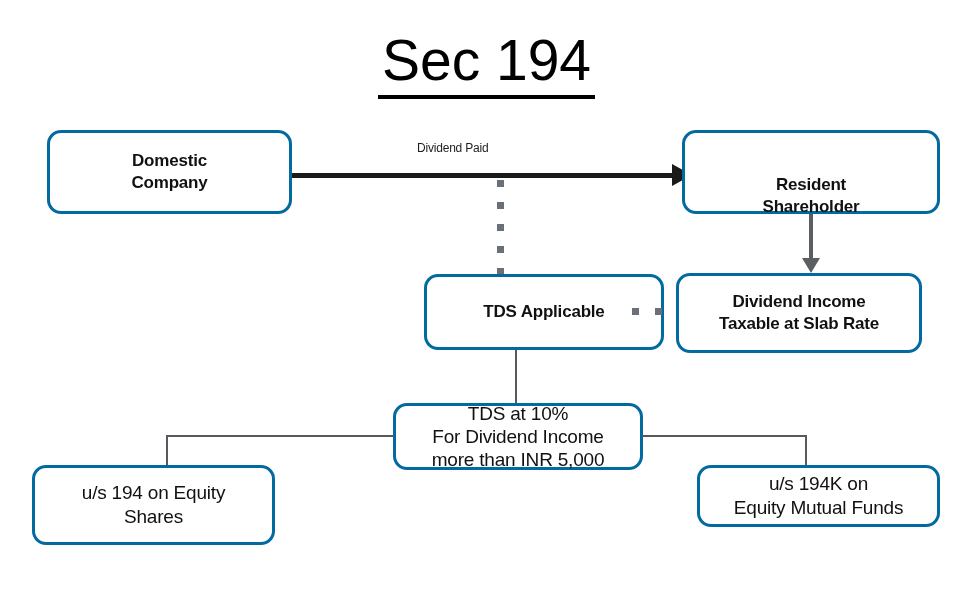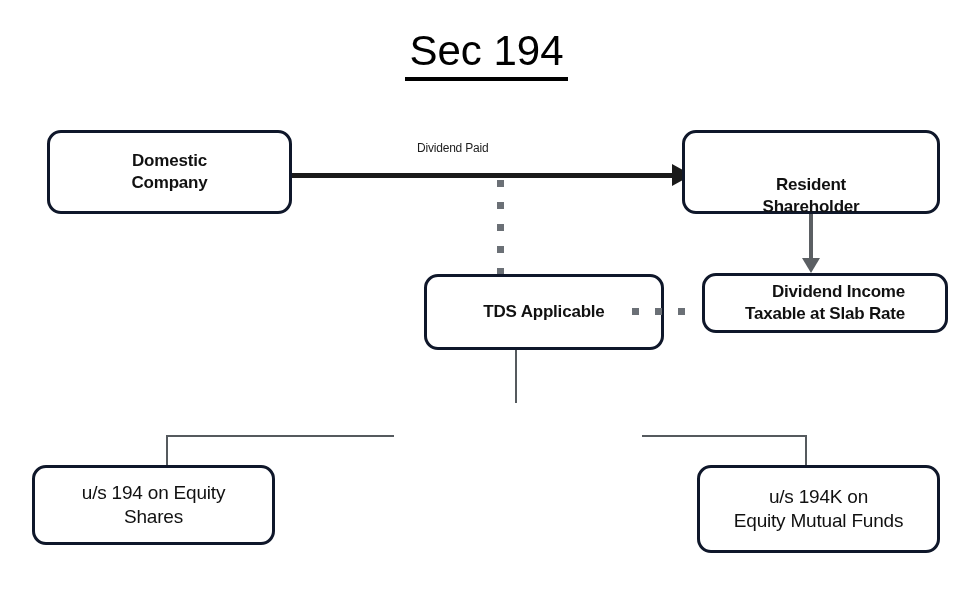--- a/index.html
+++ b/index.html
@@ -19,35 +19,35 @@
     overflow: hidden;
   }
 
   
   .title {
     position: absolute;
     left: 0;
     top: 27px;
     width: 973px;
     text-align: center;
-    font-size: 42px;
+    font-size: 57px;
     font-weight: 500;
     color: #000000;
     letter-spacing: 0px;
   }
   .title span {
     border-bottom: 4px solid #000000;
     padding: 0 4px 3px 4px;
   }
 
   
   .box {
     position: absolute;
     box-sizing: border-box;
-    border: 3px solid #0f172a;
+    border: 3px solid #0369a1;
     border-radius: 14px;
     background: #ffffff;
     display: flex;
     align-items: center;
     justify-content: center;
     text-align: center;
     color: #111111;
     line-height: 1.28;
   }
   .box.bold {
@@ -151,37 +151,42 @@
   <div class="arrow-head-down" style="left:802px; top:258px;"></div>
 
   <div class="box bold" style="left:388px; top:274px; width:240px; height:76px;margin-left:36px;">
     <div class="lines" style="white-space:pre-line;">TDS Applicable</div>
   </div>
 
   <div class="dot" style="left:632px; top:308px;"></div>
   <div class="dot" style="left:655px; top:308px;"></div>
   <div class="dot" style="left:678px; top:308px;"></div>
 
-  <div class="box bold" style="left:702px; top:273px; width:246px; height:60px;text-align:right;">
+  <div class="box bold" style="left:676px; top:273px; width:246px; height:80px;">
     <div class="lines" style="white-space:pre-line;">Dividend Income
 Taxable at Slab Rate</div>
   </div>
 
   <div class="vline" style="left:515px; top:350px; height:53px;"></div>
 
+  <div class="box regular" style="left:393px; top:403px; width:250px; height:67px;">
+    <div class="lines" style="white-space:pre-line; line-height:1.22;">TDS at 10%
+For Dividend Income
+more than INR 5,000</div>
+  </div>
 
   <div class="hline" style="left:166px; top:435px; width:228px;"></div>
   <div class="vline" style="left:166px; top:435px; height:32px;"></div>
 
   <div class="hline" style="left:642px; top:435px; width:165px;"></div>
   <div class="vline" style="left:805px; top:435px; height:32px;"></div>
 
   <div class="box regular" style="left:32px; top:465px; width:243px; height:80px;">
     <div class="lines" style="white-space:pre-line;">u/s 194 on Equity
 Shares</div>
   </div>
 
-  <div class="box regular" style="left:697px; top:465px; width:243px; height:88px;align-items:center;">
+  <div class="box regular" style="left:697px; top:465px; width:243px; height:62px;align-items:center;">
     <div class="lines" style="white-space:pre-line;">u/s 194K on
 Equity Mutual Funds</div>
   </div>
 
 </div>
 
 </body></html>

